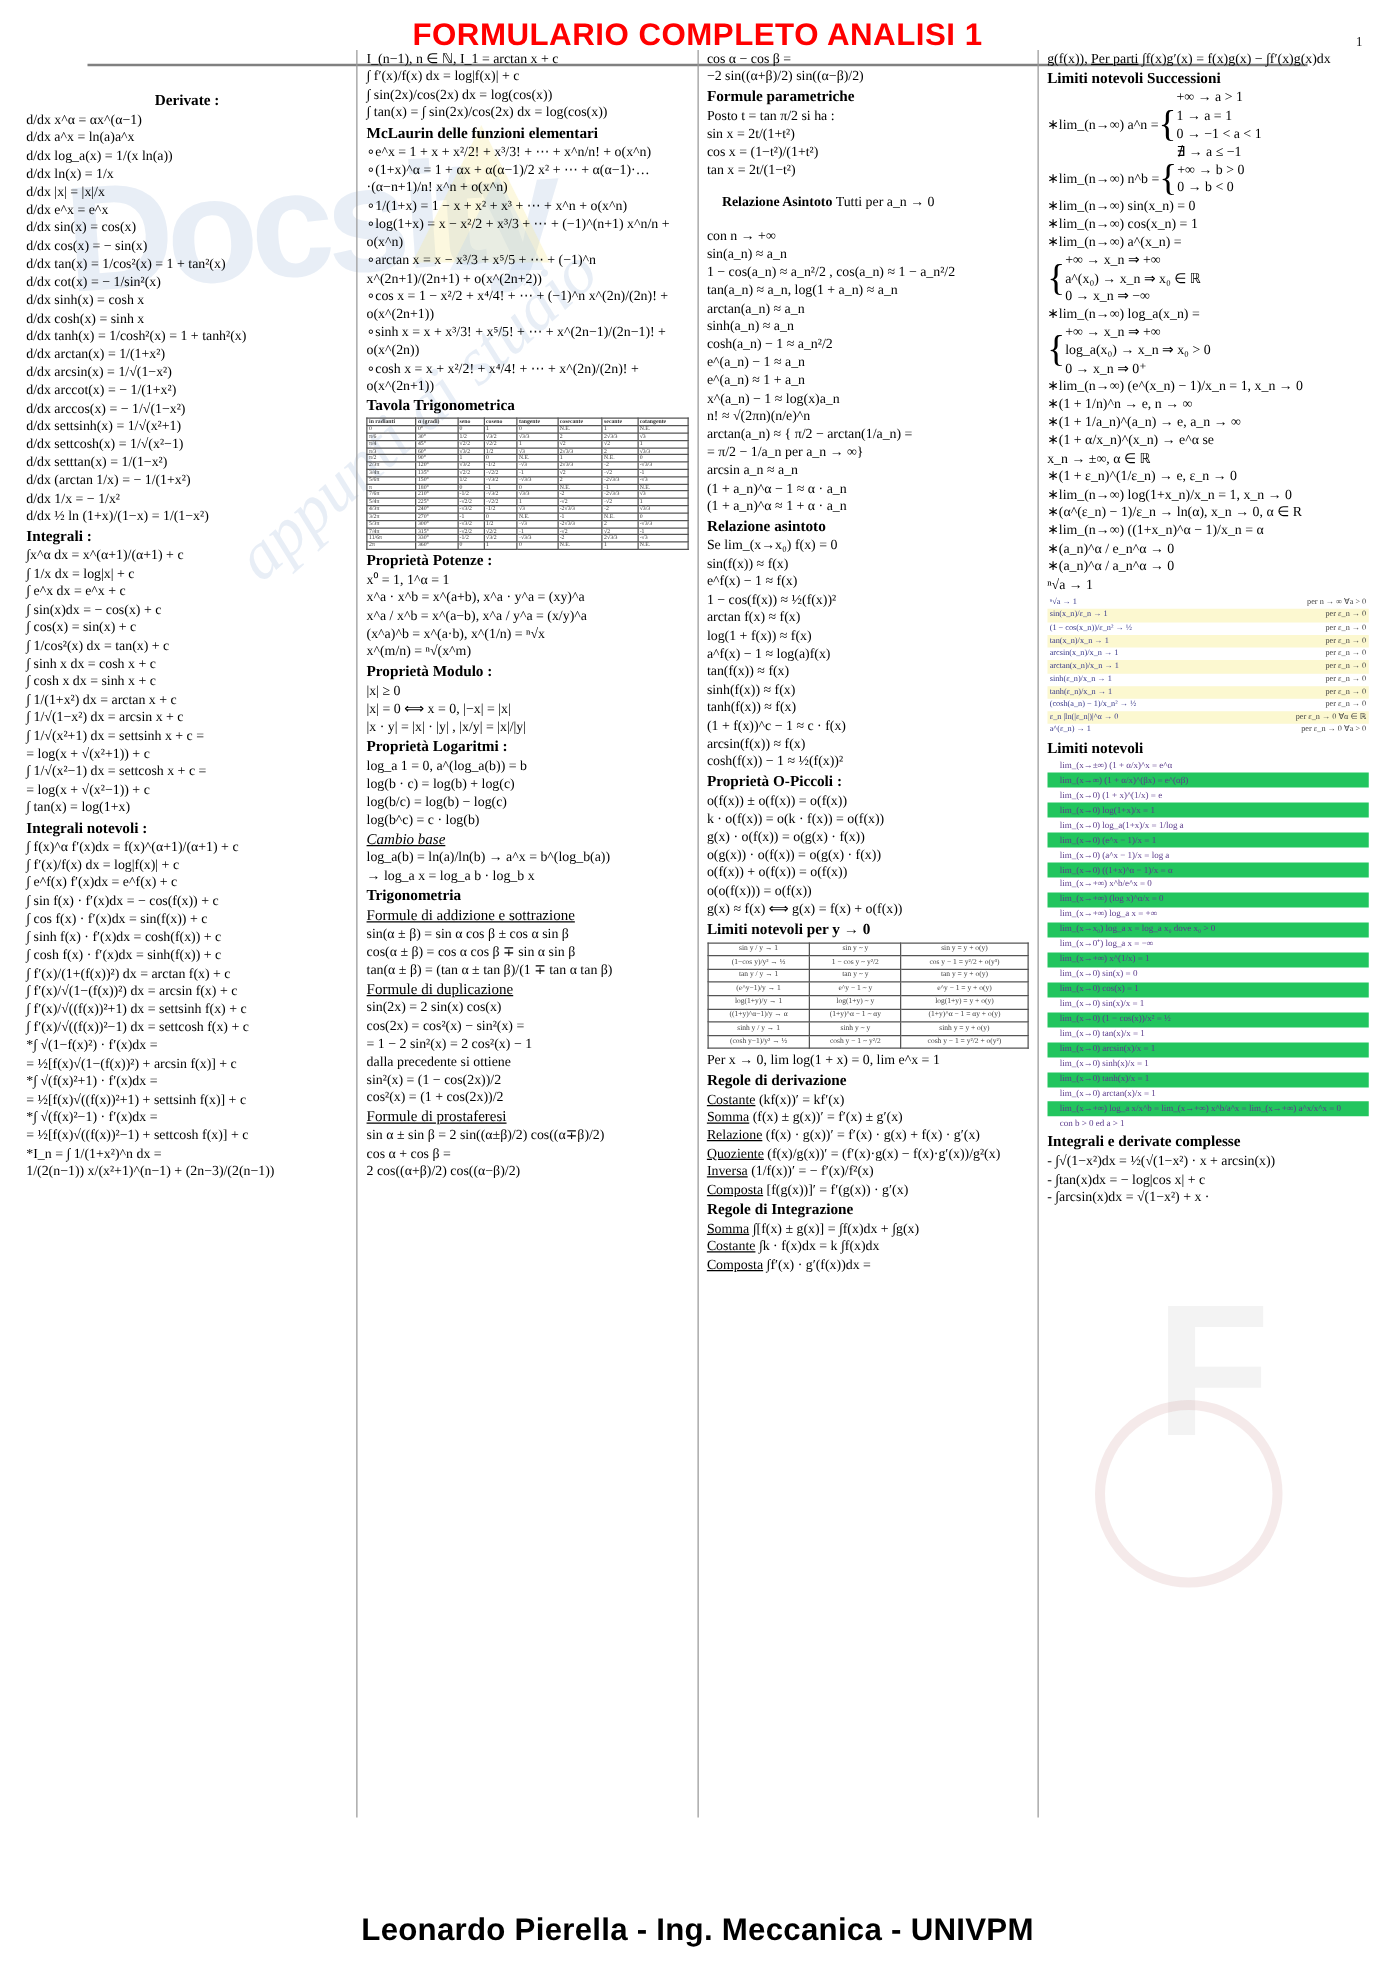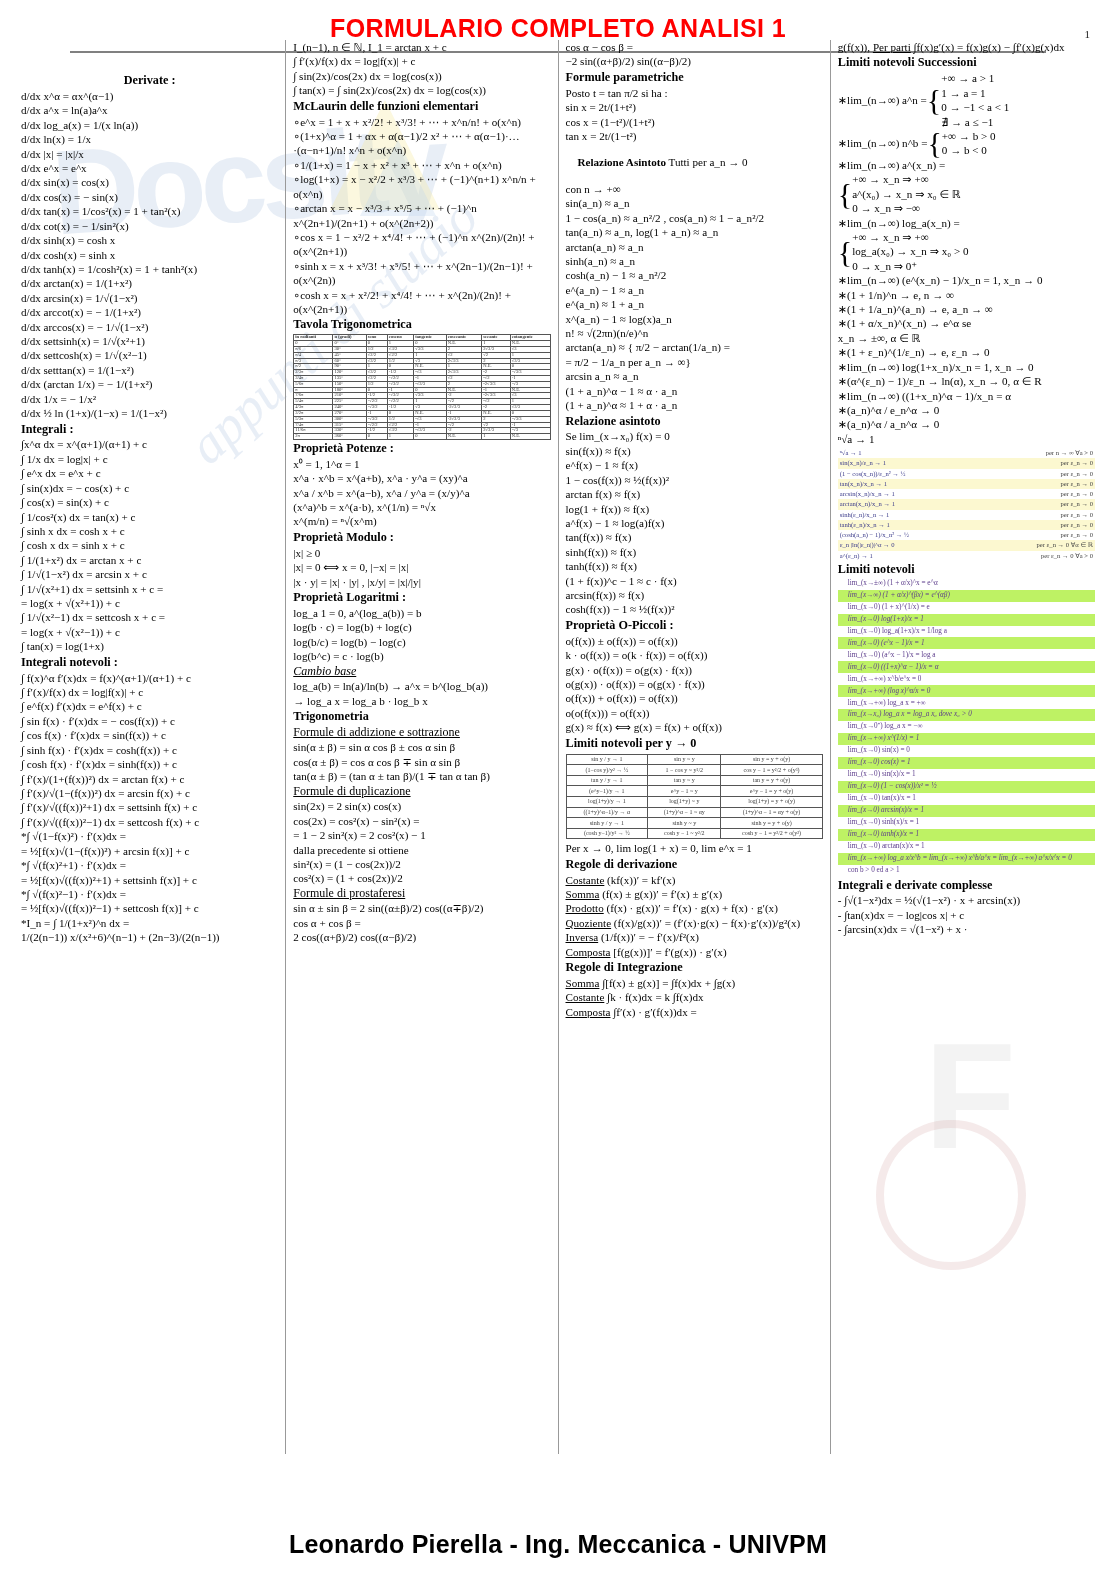--- a/index.html
+++ b/index.html
@@ -137,21 +137,21 @@
     line-height:1.25;
   }
   .hlrow.y { background:#FCF8D0; }
   .hlrow .lft { color:#3a3a8a; }
   .hlrow .rgt { color:#444; padding-left:6px; }
 
   .ltrow {
     display:block; font-size:7.2px; padding:1.3px 2px 1.3px 10px;
     color:#5a3a8a; line-height:1.3;
   }
-  .ltrow.p { background:#bef264;font-style:italic; }
+  .ltrow.p { background:#22c55e; }
 
   
   .footer {
     position:absolute; bottom:0; left:0; right:0;
     height:70px;
     display:flex; align-items:center; justify-content:center;
     font-family:"Liberation Sans", sans-serif;
     font-weight:bold; font-size:25px;
     letter-spacing:0.2px;
     z-index:3;
@@ -235,21 +235,21 @@
           <p class="linew">∫ f′(x)/√(1−(f(x))²) dx = arcsin f(x) + c</p>
           <p class="linew">∫ f′(x)/√((f(x))²+1) dx = settsinh f(x) + c</p>
           <p class="linew">∫ f′(x)/√((f(x))²−1) dx = settcosh f(x) + c</p>
           <p class="linew">*∫ √(1−f(x)²) · f′(x)dx =</p>
           <p class="linew">= ½[f(x)√(1−(f(x))²) + arcsin f(x)] + c</p>
           <p class="linew">*∫ √(f(x)²+1) · f′(x)dx =</p>
           <p class="linew">= ½[f(x)√((f(x))²+1) + settsinh f(x)] + c</p>
           <p class="linew">*∫ √(f(x)²−1) · f′(x)dx =</p>
           <p class="linew">= ½[f(x)√((f(x))²−1) + settcosh f(x)] + c</p>
           <p class="linew">*I_n = ∫ 1/(1+x²)^n dx =</p>
-          <p class="linew">1/(2(n−1)) x/(x²+6)^(n−1) + (2n−3)/(2(n−1))</p>
+          <p class="linew">1/(2(n−1)) x/(x²+1)^(n−1) + (2n−3)/(2(n−1))</p>
         </div>
     </div>
 
     <div class="col">
       <div id="c2-top">
           <p class="linew">I_(n−1), n ∈ ℕ, I_1 = arctan x + c</p>
           <p class="linew">∫ f′(x)/f(x) dx = log|f(x)| + c</p>
           <p class="linew">∫ sin(2x)/cos(2x) dx = log(cos(x))</p>
           <p class="linew">∫ tan(x) = ∫ sin(2x)/cos(2x) dx = log(cos(x))</p>
         </div>
@@ -602,21 +602,21 @@
               <td>cosh y − 1 ~ y²/2</td>
               <td>cosh y − 1 = y²/2 + o(y²)</td>
             </tr>
           </tbody>
         </table>
       <p class="linew">Per x → 0, lim log(1 + x) = 0, lim e^x = 1</p>
       <h3 class="sec">Regole di derivazione</h3>
       <div id="c3-deriv">
           <p class="linew"><u>Costante</u><span> (kf(x))′ = kf′(x)</span></p>
           <p class="linew"><u>Somma</u><span> (f(x) ± g(x))′ = f′(x) ± g′(x)</span></p>
-          <p class="linew"><u>Prodotto</u><span> (f(x) · g(x))′ = f′(x) · g(x) + f(x) · g′(x)</span></p>
+          <p class="linew"><u>Relazione</u><span> (f(x) · g(x))′ = f′(x) · g(x) + f(x) · g′(x)</span></p>
           <p class="linew"><u>Quoziente</u><span> (f(x)/g(x))′ = (f′(x)·g(x) − f(x)·g′(x))/g²(x)</span></p>
           <p class="linew"><u>Inversa</u><span> (1/f(x))′ = − f′(x)/f²(x)</span></p>
           <p class="linew"><u>Composta</u><span> [f(g(x))]′ = f′(g(x)) · g′(x)</span></p>
         </div>
       <h3 class="sec">Regole di Integrazione</h3>
       <div id="c3-integ">
           <p class="linew"><u>Somma</u><span> ∫[f(x) ± g(x)] = ∫f(x)dx + ∫g(x)</span></p>
           <p class="linew"><u>Costante</u><span> ∫k · f(x)dx = k ∫f(x)dx</span></p>
           <p class="linew"><u>Composta</u><span> ∫f′(x) · g′(f(x))dx =</span></p>
         </div>
@@ -641,20 +641,24 @@
           </span>
       </div>
       <div class="brace">
         <span>∗lim_(n→∞) n^b =</span>
         <span class="bch">{</span>
         <span class="bbody" id="c4-nb">
             <p class="linew">+∞ → b &gt; 0</p>
             <p class="linew">0 → b &lt; 0</p>
           </span>
       </div>
+      <div id="c4-simple">
+          <p class="linew">∗lim_(n→∞) sin(x_n) = 0</p>
+          <p class="linew">∗lim_(n→∞) cos(x_n) = 1</p>
+        </div>
       <p class="linew">∗lim_(n→∞) a^(x_n) =</p>
       <div class="brace">
         <span class="bch">{</span>
         <span class="bbody" id="c4-axn">
             <p class="linew">+∞ → x_n ⇒ +∞</p>
             <p class="linew">a^(x₀) → x_n ⇒ x₀ ∈ ℝ</p>
             <p class="linew">0 → x_n ⇒ −∞</p>
           </span>
       </div>
       <p class="linew">∗lim_(n→∞) log_a(x_n) =</p>

